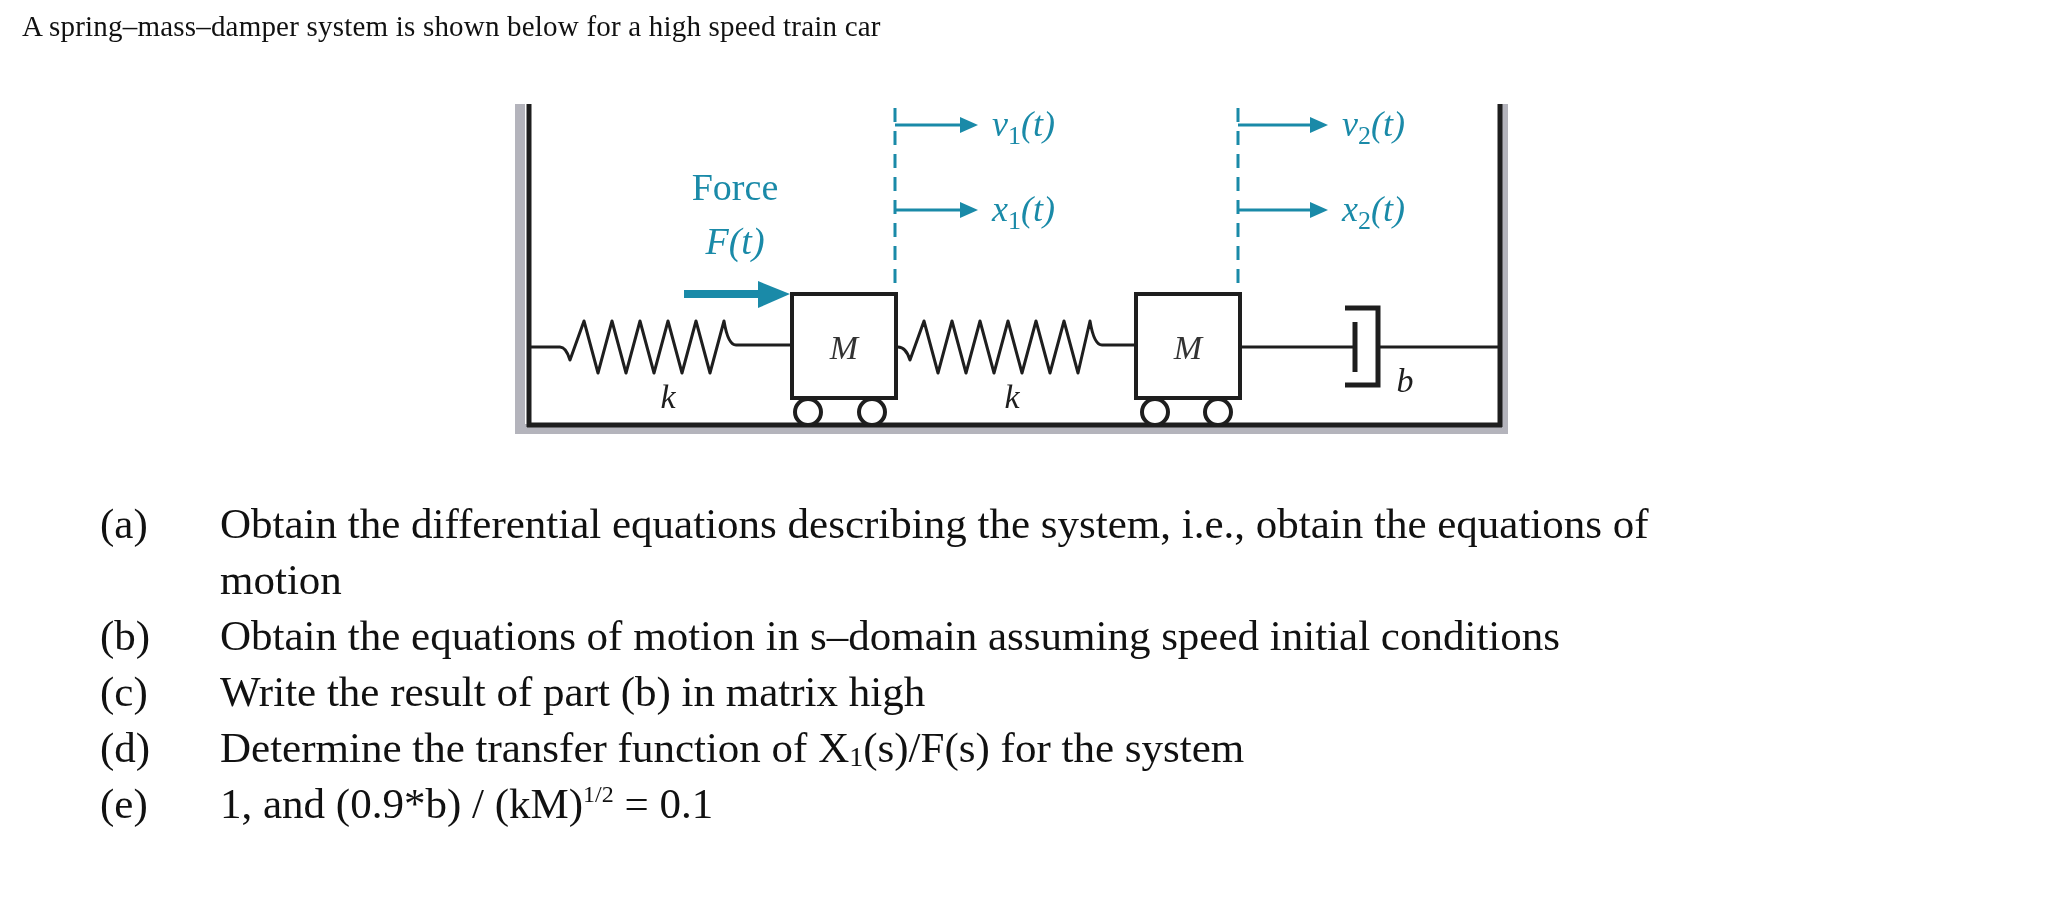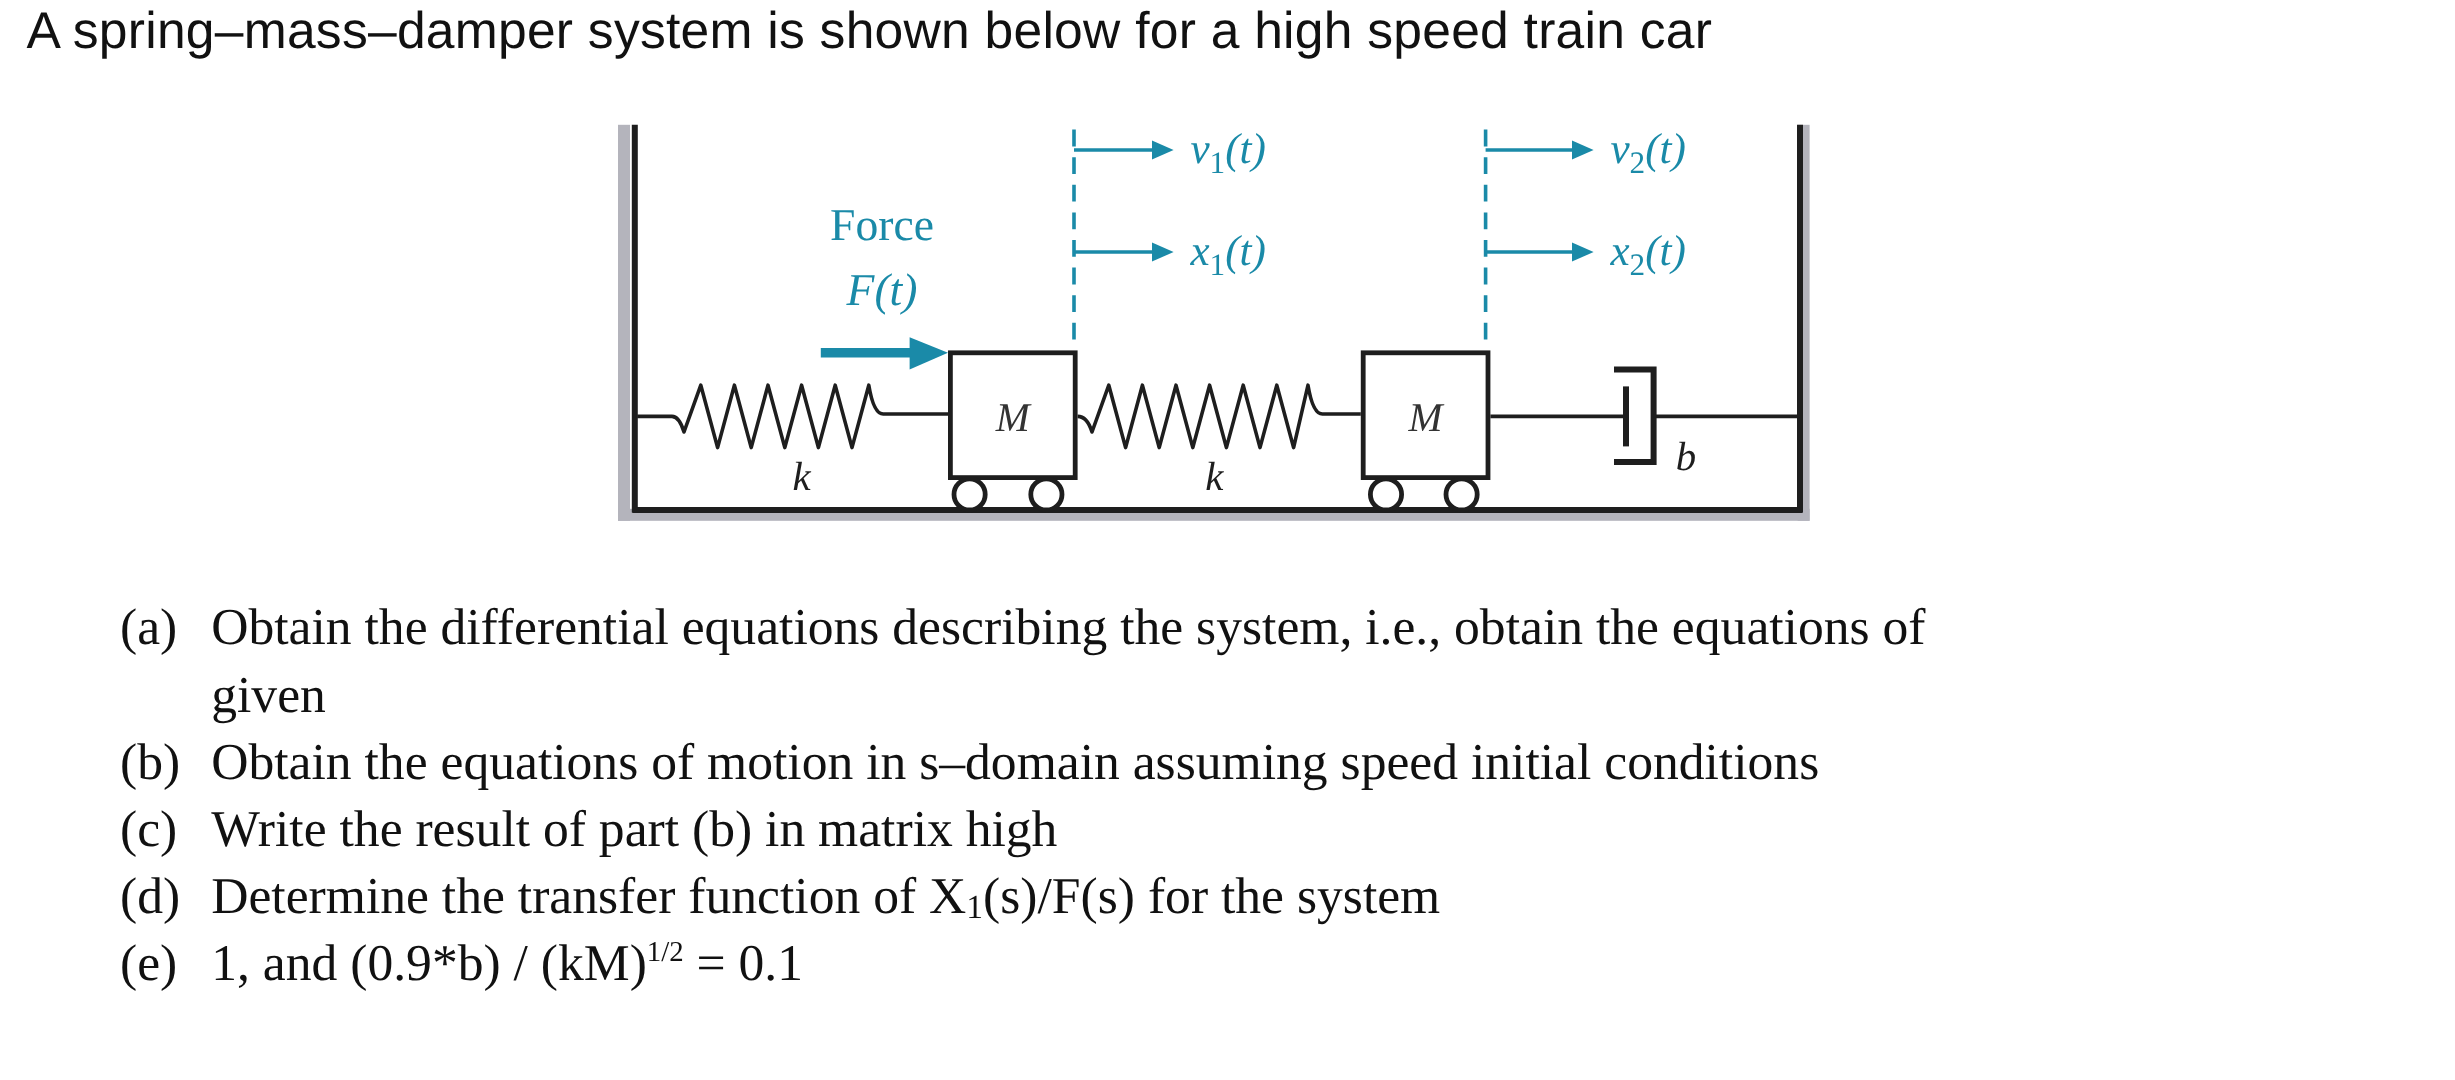--- a/index.html
+++ b/index.html
@@ -12,22 +12,22 @@
       height: 900px;
       position: relative;
       overflow: hidden;
       font-family: "DejaVu Serif", "Liberation Serif", serif;
       color: #111111;
     }
     .title {
       position: absolute;
       left: 22px;
       top: 2px;
-      font-family: Liberation Sans, sans-serif;
-      font-size: 43px;
+      font-family: Liberation Serif, serif;
+      font-size: 29px;
       line-height: 48px;
       white-space: nowrap;
       letter-spacing: 0.2px;
     }
     .diagram {
       position: absolute;
       left: 0;
       top: 0;
       width: 2046px;
       height: 460px;
@@ -52,20 +52,21 @@
       width: 76px;
       flex: 0 0 76px;
       white-space: nowrap;
     }
     .q-text {
       flex: 1 1 auto;
     }
     .q-line {
       display: block;
       white-space: nowrap;
+      margin-left: 44px;
     }
     sup.small {
       font-size: 24px;
       line-height: 0;
       vertical-align: 16px;
       font-family: Liberation Serif, serif;
     }
     sub.small {
       font-size: 28px;
       line-height: 0;
@@ -147,21 +148,21 @@
   <polygon points="1310,202 1328,210 1310,218" fill="#1a8aa8"></polygon>
   <text x="1342" y="136" font-size="36" font-style="italic" fill="#1a8aa8"><tspan>v</tspan><tspan dy="8" font-size="26" font-style="normal">2</tspan><tspan dy="-8">(t)</tspan></text>
   <text x="1342" y="221" font-size="36" font-style="italic" fill="#1a8aa8"><tspan>x</tspan><tspan dy="8" font-size="26" font-style="normal">2</tspan><tspan dy="-8">(t)</tspan></text>
 </svg>
 
 <div class="questions">
   <div class="q">
     <span class="q-label">(a)</span>
     <span class="q-text">
       <span class="q-line">Obtain the differential equations describing the system, i.e., obtain the equations of</span>
-      <span class="q-line">given</span>
+      <span class="q-line">motion</span>
     </span>
   </div>
   <div class="q">
     <span class="q-label">(b)</span>
     <span class="q-text">
       <span class="q-line">Obtain the equations of motion in s–domain assuming speed initial conditions</span>
     </span>
   </div>
   <div class="q">
     <span class="q-label">(c)</span>

